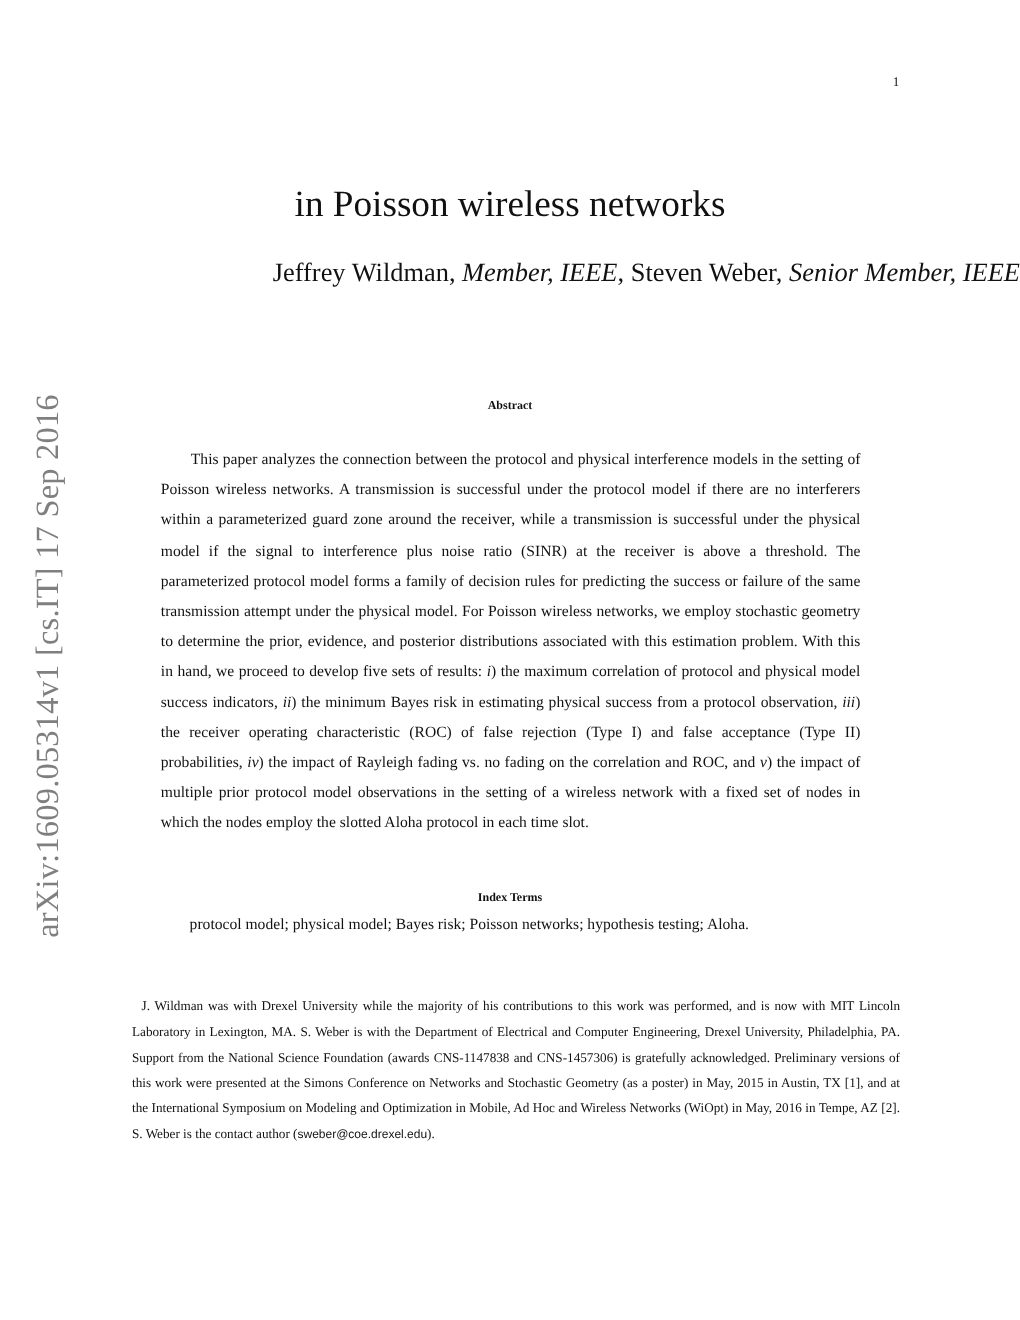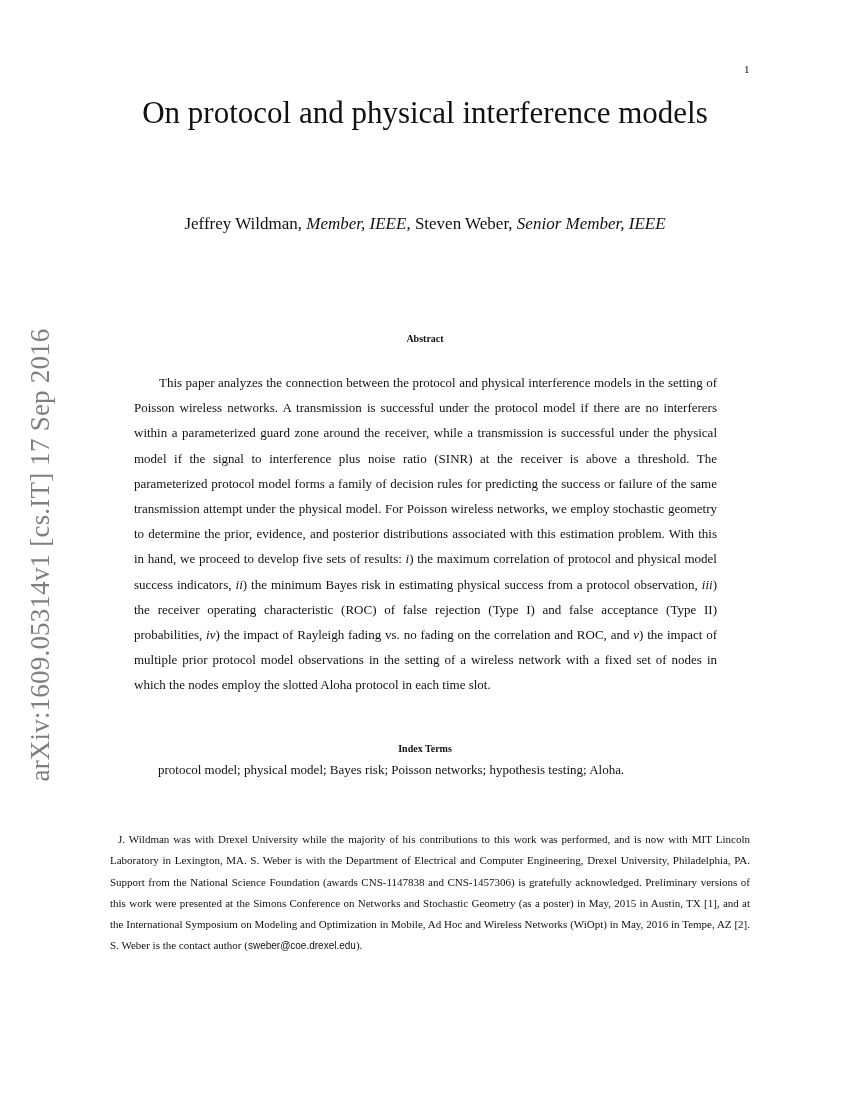--- a/index.html
+++ b/index.html
@@ -6,22 +6,22 @@
   body {
     width: 850px; height: 1100px; position: relative; overflow: hidden;
     font-family: "Liberation Serif", "DejaVu Serif", serif; color: #111;
   }
   .page-number { position: absolute; left: 744px; top: 63px; font-size: 11px; }
   .title {
     position: absolute; left: 0; width: 850px; text-align: center;
     font-size: 31px; line-height: 57px; top: 84px; font-weight: normal; margin: 0;
   }
   .authors {
-    position: absolute; left: 0; width: 850px; top: 214px; text-align: center;
-    font-size: 17px;
+    position: absolute; left: 0; width: 850px; top: 214px; text-align: right;
+    font-size: 22px;
   }
   .authors i { font-style: italic; }
   .arxiv-stamp {
     position: absolute; left: 26px; top: 305px; width: 28px; height: 500px;
   }
   .arxiv-stamp span {
     position: absolute; left: 50%; top: 50%;
     transform: translate(-50%, -50%) rotate(-90deg);
     white-space: nowrap; font-size: 27px; color: #7f7f7f; letter-spacing: 0.2px;
   }
@@ -48,21 +48,22 @@
 </head>
 <body>
 
 <div class="page-number">1</div>
 
 <div class="arxiv-stamp">
   <span>arXiv:1609.05314v1  [cs.IT]  17 Sep 2016</span>
 </div>
 
 <h1 class="title">
-  <span>On protocol and physical interference models</span><br>
+  <br>
+  <span>in Poisson wireless networks</span>
 </h1>
 
 <div class="authors">
   <span>Jeffrey Wildman</span><span>, </span><i>Member, IEEE</i><span>, </span><span>Steven Weber</span><span>, </span><i>Senior Member, IEEE</i>
 </div>
 
 <div class="section-heading" style="top:333px;">Abstract</div>
 
 <p class="abstract-body"><span>This paper analyzes the connection between the protocol and physical interference models in the setting of Poisson wireless networks. A transmission is successful under the protocol model if there are no interferers within a parameterized guard zone around the receiver, while a transmission is successful under the physical model if the signal to interference plus noise ratio (SINR) at the receiver is above a threshold. The parameterized protocol model forms a family of decision rules for predicting the success or failure of the same transmission attempt under the physical model. For Poisson wireless networks, we employ stochastic geometry to determine the prior, evidence, and posterior distributions associated with this estimation problem. With this in hand, we proceed to develop five sets of results: </span><span class="ital">i</span><span>) the maximum correlation of protocol and physical model success indicators, </span><span class="ital">ii</span><span>) the minimum Bayes risk in estimating physical success from a protocol observation, </span><span class="ital">iii</span><span>) the receiver operating characteristic (ROC) of false rejection (Type I) and false acceptance (Type II) probabilities, </span><span class="ital">iv</span><span>) the impact of Rayleigh fading vs. no fading on the correlation and ROC, and </span><span class="ital">v</span><span>) the impact of multiple prior protocol model observations in the setting of a wireless network with a fixed set of nodes in which the nodes employ the slotted Aloha protocol in each time slot.</span></p>
 

